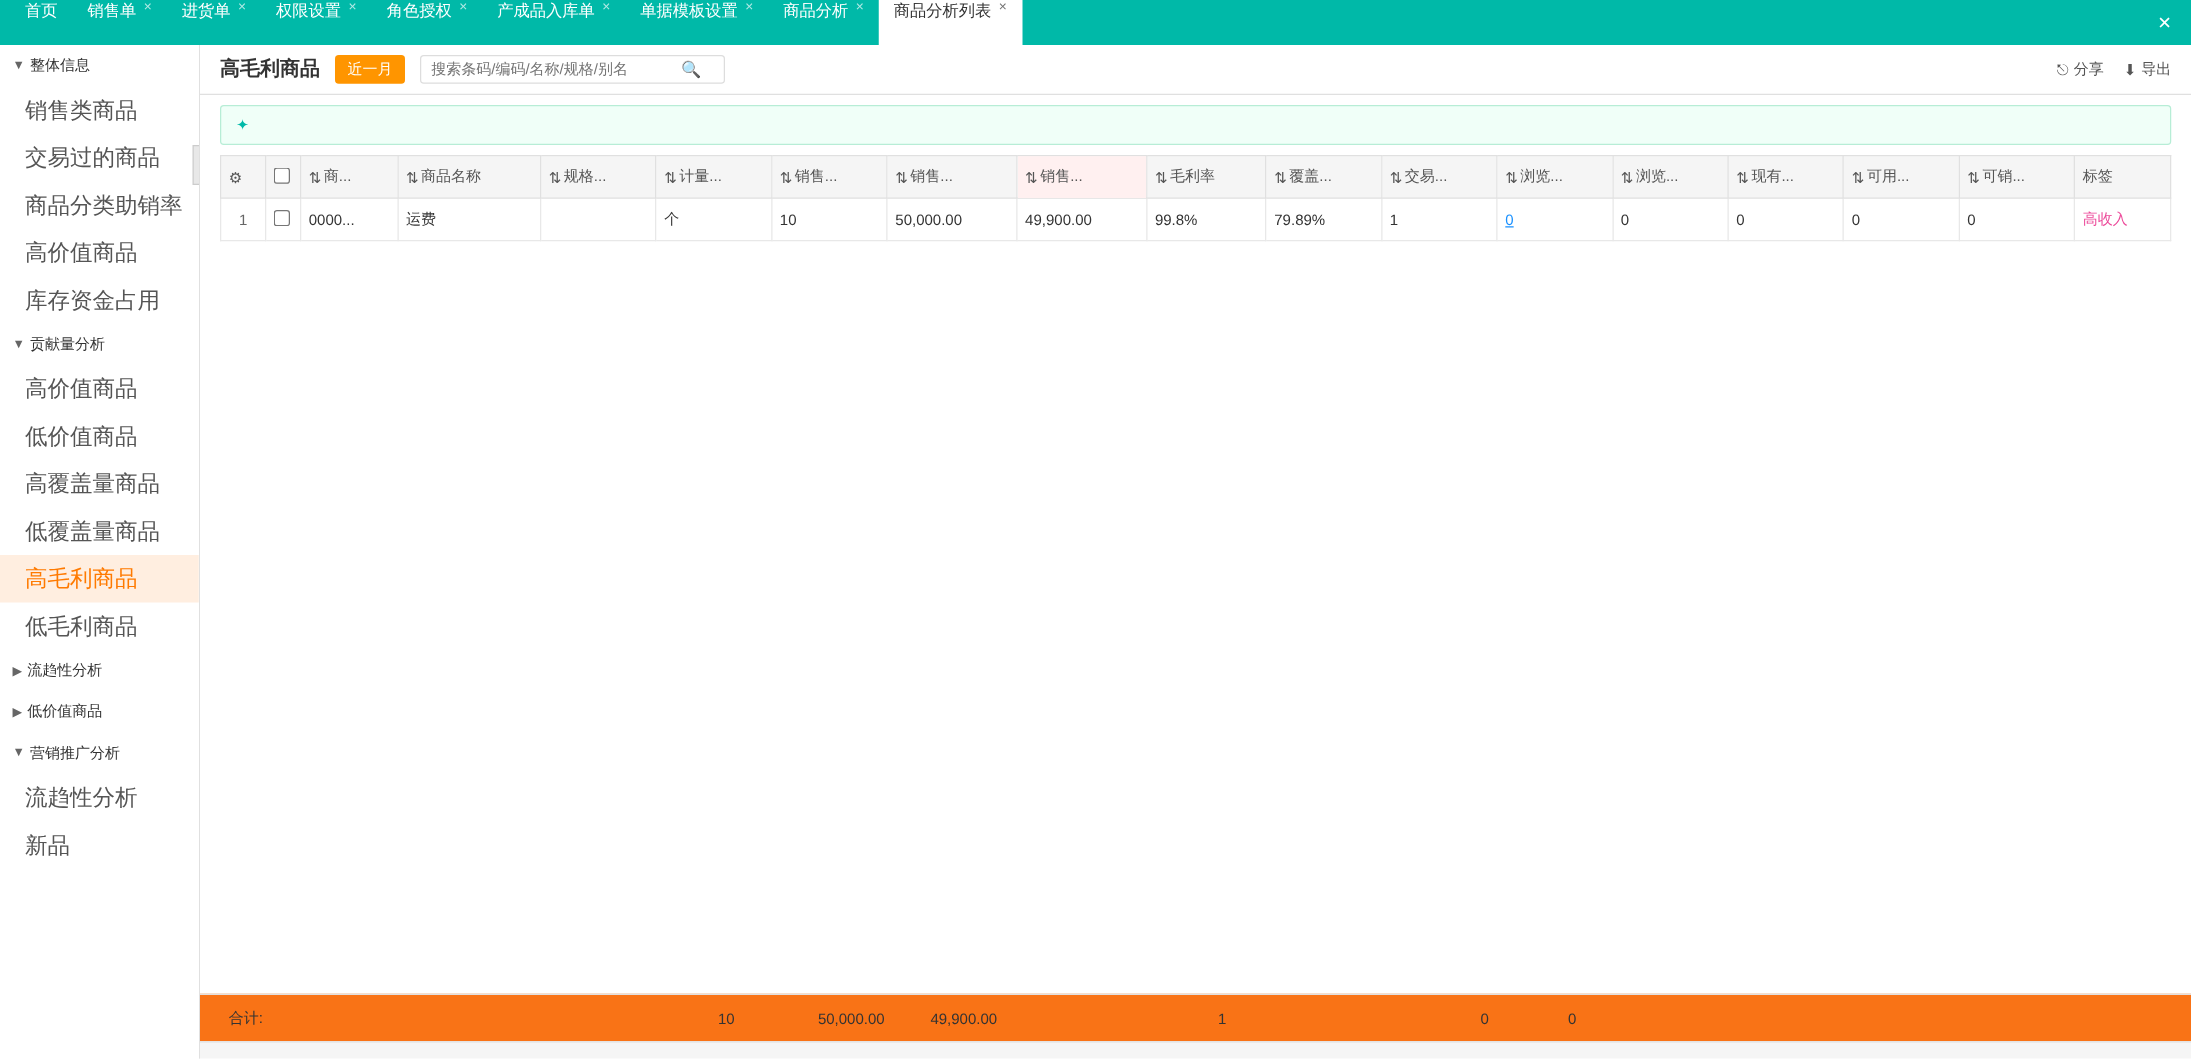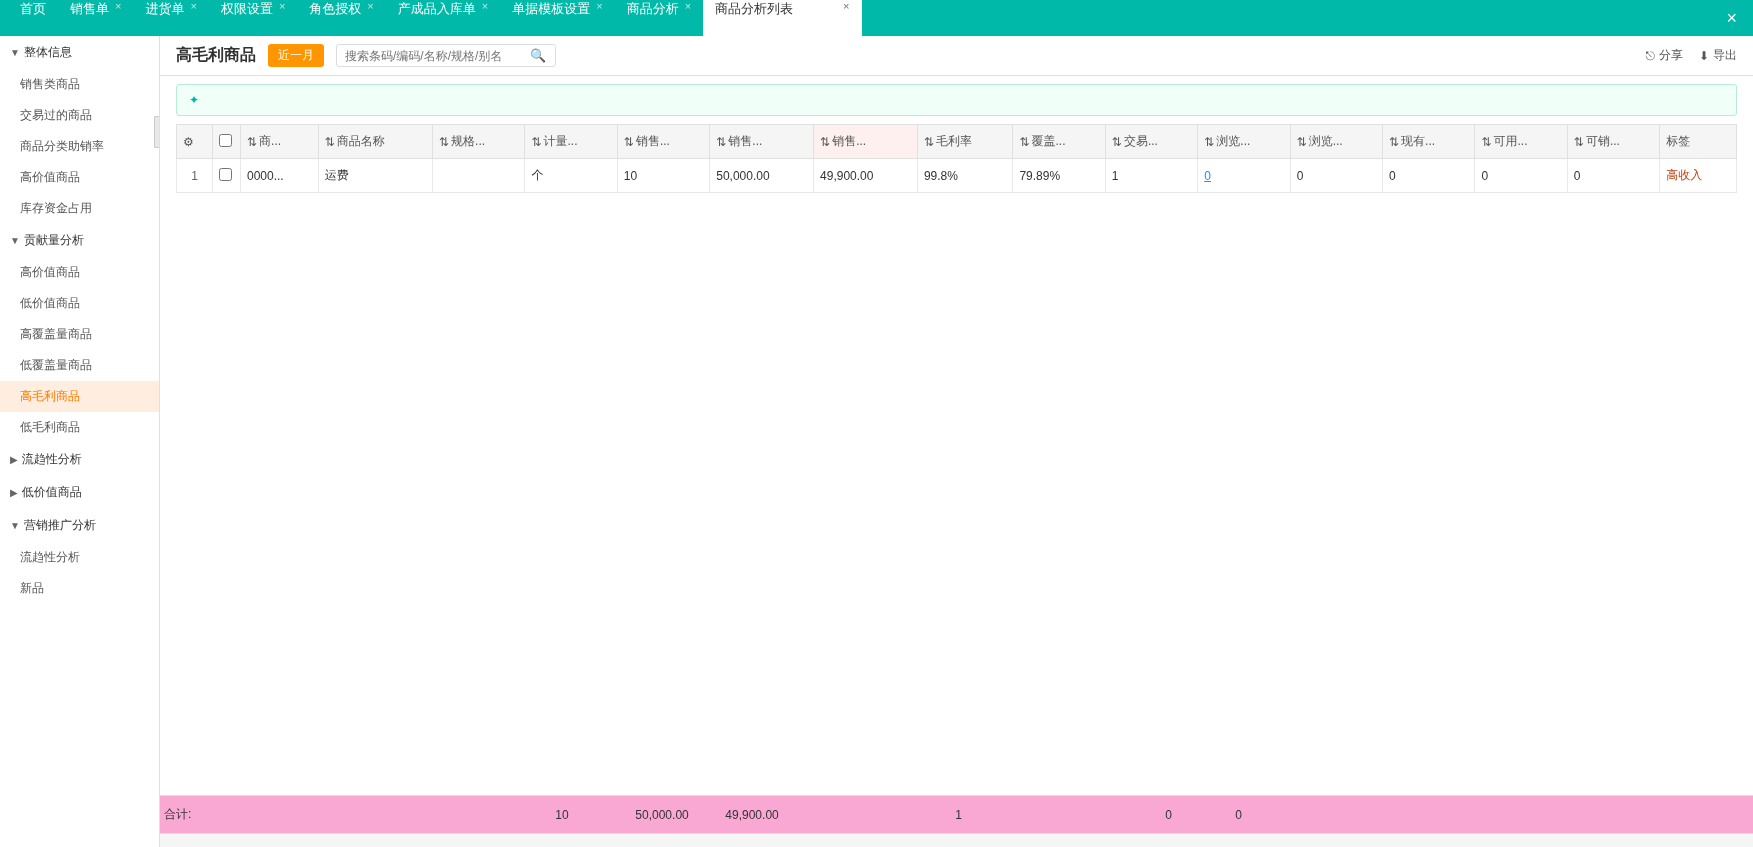--- a/index.html
+++ b/index.html
@@ -17,21 +17,21 @@
     }
     .top-nav .nav-item {
       padding: 0 12px;
       height: 36px;
       display: flex;
       cursor: pointer;
       white-space: nowrap;
       font-size: 13px;
       color: white;
     }
-    .top-nav .nav-item.active { background: white; color: #333; gap: 44px; }
+    .top-nav .nav-item.active { background: white; color: #333; }
     .top-nav .nav-item .close-btn { margin-left: 6px; font-size: 11px; opacity: 0.7; }
     .top-nav .spacer { flex: 1; }
 
     
     .main-container {
       display: flex;
       height: calc(847px - 36px);
       background: white;
     }
 
@@ -48,21 +48,21 @@
       align-items: center;
       padding: 8px 10px;
       font-size: 12px;
       color: #333;
       cursor: pointer;
       font-weight: 500;
     }
     .sidebar-group-header .arrow { margin-right: 4px; font-size: 10px; color: #666; }
     .sidebar-item {
       padding: 7px 10px 7px 20px;
-      font-size: 12px;
+      font-size: 18px;
       color: #555;
       cursor: pointer;
       font-family: Liberation Serif, serif;
     }
     .sidebar-item.active { background: #ffeee0; color: #ff7a00; font-weight: 500; }
 
     
     .sidebar-collapse {
       position: absolute;
       left: 154px;
@@ -108,25 +108,25 @@
       background: #ff9500;
       color: white;
       border: none;
       border-radius: 3px;
       padding: 3px 10px;
       font-size: 12px;
       cursor: pointer;
     }
     .search-box {
       display: flex;
-      align-items: center;
+      align-items: flex-start;
       border: 1px solid #ddd;
       border-radius: 3px;
       padding: 3px 8px;
-      width: 220px;
+      width: 244px;
     }
     .search-box input {
       border: none;
       outline: none;
       font-size: 12px;
       width: 200px;
       color: #999;
     }
     .search-icon { color: #aaa; font-size: 13px; }
     .header-actions { margin-left: auto; display: flex; gap: 16px; }
@@ -184,28 +184,28 @@
       gap: 2px;
     }
     tbody tr { border-bottom: 1px solid #f0f0f0; }
     tbody td {
       padding: 8px 6px;
       border: 1px solid #e8e8e8;
       color: #333;
       white-space: nowrap;
     }
     .row-num { color: #666; text-align: center; }
-    .tag-high { color: #c2410c; font-weight: 500; }
+    .tag-high { color: #ec4899; font-weight: 500; }
     .link-val { color: #1890ff; text-decoration: underline; cursor: pointer; }
 
     
     .footer-total {
-      background: #f9a8d4;
+      background: #f97316;
       border-top: 1px solid #e0e0e0;
-      padding: 8px 4px;
+      padding: 8px 23px;
       display: flex;
       align-items: center;
       font-size: 12px;
       color: #333;
       flex-shrink: 0;
       height: 38px;
     }
     .footer-total .label { color: #333; margin-right: 16px; }
     .footer-cells {
       display: flex;

